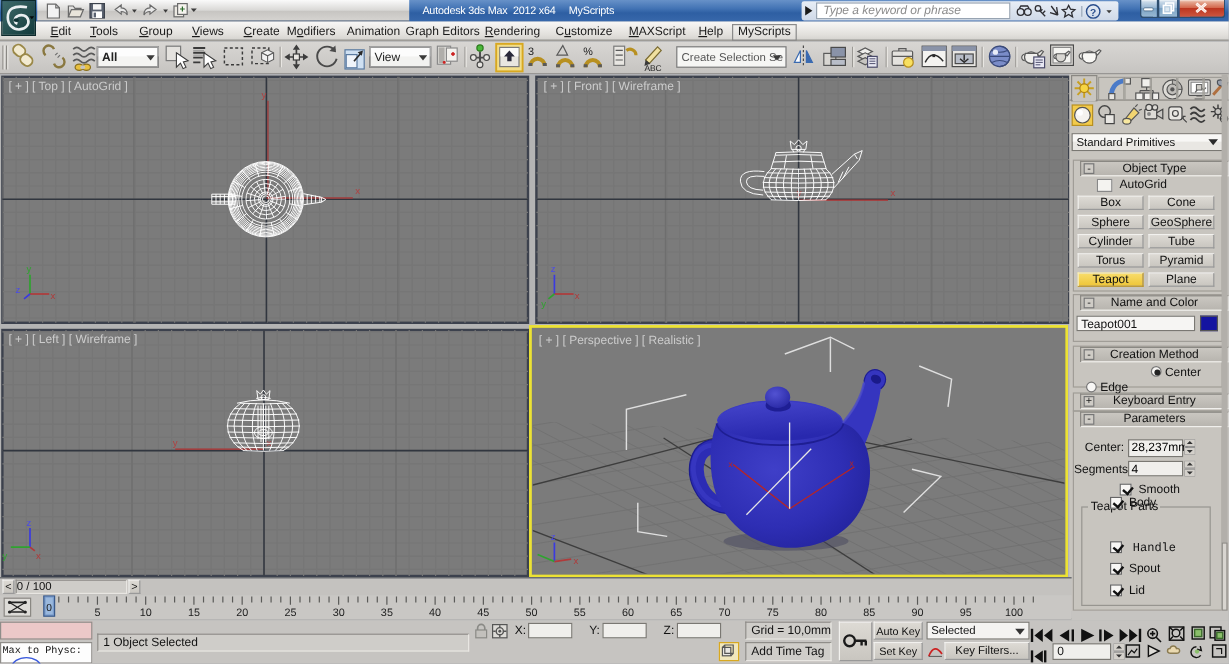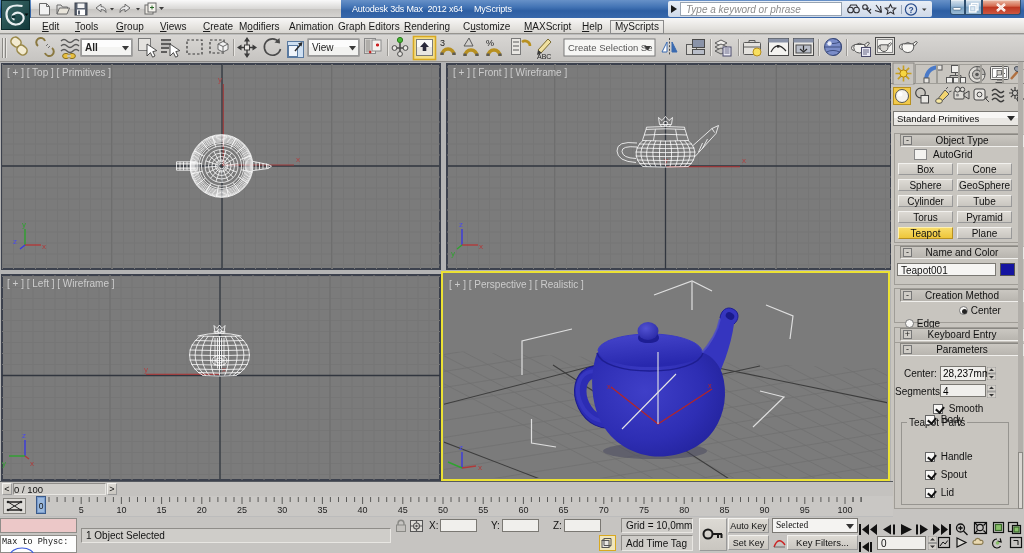--- a/index.html
+++ b/index.html
@@ -641,21 +641,21 @@
               <path d="M462 468 L448 462" stroke="#2fa32f" stroke-width="1.4"></path>
               <path d="M462 468 L476 466" stroke="#b03a3a" stroke-width="1.4"></path>
 <text x="459" y="450" fill="#4a4ae8">z</text>
               <text x="440" y="462" fill="#2fa32f">y</text>
               <text x="478" y="470" fill="#b03a3a">x</text>
 </g>
 </g>
 <rect x="442" y="272" width="447" height="208" fill="none" stroke="#ece234" stroke-width="2"></rect>
 </g>
 </svg>
-<div class="vplabel" style="left:7px;top:5px;">[ + ] [ Top ] [ Primitives ]</div>
+<div class="vplabel" style="left:7px;top:5px;">[ + ] [ Top ] [ AutoGrid ]</div>
 <div class="vplabel" style="left:453px;top:5px;">[ + ] [ Front ] [ Wireframe ]</div>
 <div class="vplabel" style="left:7px;top:216px;">[ + ] [ Left ] [ Wireframe ]</div>
 <div class="vplabel" style="left:449px;top:217px;">[ + ] [ Perspective ] [ Realistic ]</div>
 </div>
 <div id="cmdpanel">
 <svg width="133" height="64" viewBox="0 0 133 64" style="position:absolute;left:0;top:0;">
 
   <g>
     <path d="M0 21.5 H133" stroke="#8a8883"></path>
 
@@ -809,21 +809,21 @@
 <div class="spin" style="position:absolute;left:96px;top:322px;width:9px;height:13px;"><svg width="9" height="13">
           <rect x="0" y="0" width="9" height="6" fill="#d4d1cb" stroke="#888" stroke-width="0.7"></rect>
           <rect x="0" y="7" width="9" height="6" fill="#d4d1cb" stroke="#888" stroke-width="0.7"></rect>
           <path d="M2 4 l2.5-2.5 2.5 2.5 z M2 9 l2.5 2.5 2.5-2.5 z" fill="#333"></path>
         </svg></div>
 <div class="small" style="position:absolute;left:42px;top:341px;"><span class="ckb"></span> Smooth</div>
 <fieldset style="position:absolute;left:10px;top:355px;width:108px;height:88px;border:1px solid #979590;font-size:10px;color:#111;padding:0;">
 <legend style="margin-left:5px;padding:0 2px;font-size:10px;">Teapot Parts</legend>
 </fieldset>
 <div class="small" style="position:absolute;left:34px;top:352px;"><span class="ckb"></span> Body</div>
-<div class="small" style="position:absolute;left:34px;top:389px;"><span class="ckb"></span> Handle</div>
+<div class="small" style="position:absolute;left:34px;top:389px;font-family:Liberation Mono, monospace;"><span class="ckb"></span> Handle</div>
 <div class="small" style="position:absolute;left:34px;top:407px;"><span class="ckb"></span> Spout</div>
 <div class="small" style="position:absolute;left:34px;top:425px;"><span class="ckb"></span> Lid</div>
 
 <div style="position:absolute;left:127px;top:0px;width:5px;height:447px;background:#b2afaa;"></div>
 <div style="position:absolute;left:127px;top:390px;width:5px;height:57px;background:#d8d5d0;border:1px solid #8a8883;"></div>
 </div>
 
 <div id="trackrow">
 <div class="btn3" style="position:absolute;left:2px;top:1px;width:10px;height:12px;line-height:11px;font-size:9px;">&lt;</div>
 <div style="position:absolute;left:13px;top:1px;width:93px;height:12px;background:#cfcdc9;border:1px solid #8f8d89;border-bottom-color:#e8e6e2;border-right-color:#e8e6e2;font-size:9.5px;text-align:left;line-height:11px;color:#111;">0 / 100</div>
@@ -902,21 +902,21 @@
           <path d="M2 3.5 l2-2 h7 v7 l-2 2 M4 1.5 v7 h7" fill="none" stroke="#555"></path>
         </svg></div>
 <div style="position:absolute;left:621px;top:18px;width:72px;height:16px;background:#cfcdc9;border:1px solid #8f8d89;border-bottom-color:#e8e6e2;border-right-color:#e8e6e2;font-size:10px;color:#111;padding:2px 0 0 4px;">Add Time Tag</div>
 
 <div class="btn3" style="position:absolute;left:699px;top:1px;width:28px;height:33px;"><svg width="26" height="31">
           <circle cx="8" cy="15" r="4.5" fill="none" stroke="#1a1a1a" stroke-width="2"></circle>
           <path d="M12 15 H22 M18 15 v4 M21.5 15 v4" stroke="#1a1a1a" stroke-width="2"></path>
         </svg></div>
 <div class="btn3" style="position:absolute;left:728px;top:1px;width:41px;height:15px;line-height:14px;font-size:9px;white-space:nowrap;">Auto Key</div>
 <div class="btn3" style="position:absolute;left:728px;top:18px;width:41px;height:15px;line-height:14px;font-size:9px;">Set Key</div>
-<div style="position:absolute;left:772px;top:1px;width:86px;height:15px;background:#f4f3f1;border:1px solid #7a7873;font-size:9.5px;color:#111;padding:1px 0 0 3px;font-family:Liberation Serif, serif;">Selected<svg style="position:absolute;right:2px;top:4px;" width="10" height="8">
+<div style="position:absolute;left:772px;top:1px;width:86px;height:15px;background:#f4f3f1;border:1px solid #7a7873;font-size:9.5px;color:#111;padding:1px 0 0 3px;">Selected<svg style="position:absolute;right:2px;top:4px;" width="10" height="8">
           <path d="M1 1 l8 0 -4 5 z" fill="#333"></path>
         </svg></div>
 <svg style="position:absolute;left:772px;top:19px;" width="15" height="14">
         <path d="M2 11 C5 3 9 3 13 9" fill="none" stroke="#cc2222" stroke-width="1.4"></path>
         <path d="M2 11 h11" stroke="#555" stroke-width="0.8"></path>
       </svg>
 <div class="btn3" style="position:absolute;left:787px;top:18px;width:71px;height:15px;line-height:14px;font-size:9.5px;">Key Filters...</div>
 
 <svg style="position:absolute;left:856px;top:0px;" width="168" height="36" viewBox="0 0 168 36">
   <g fill="#111" stroke="none">

